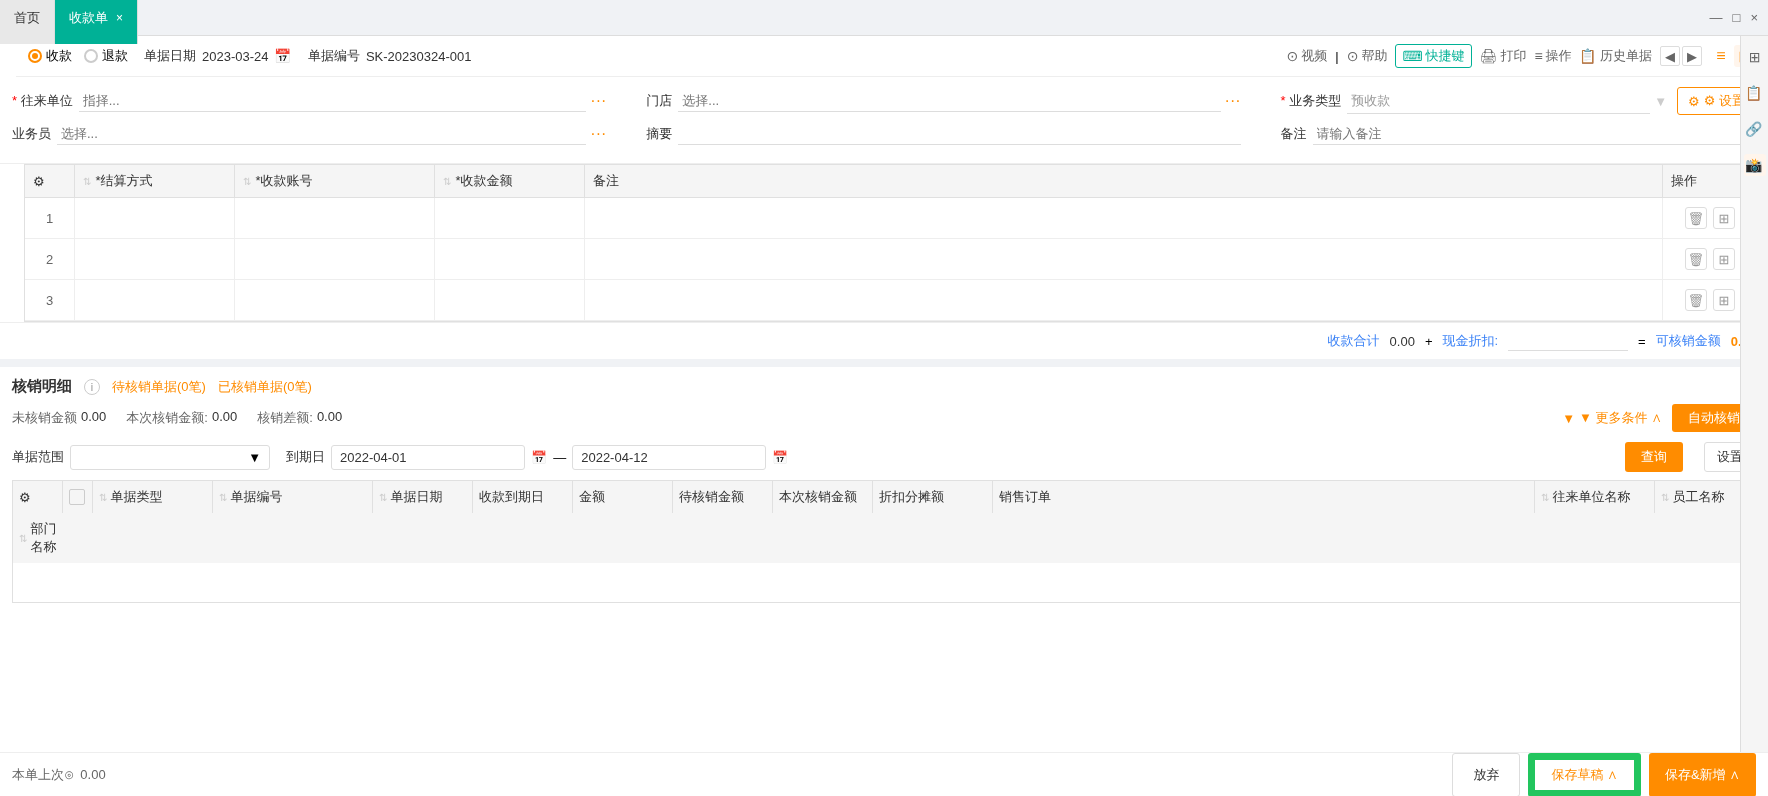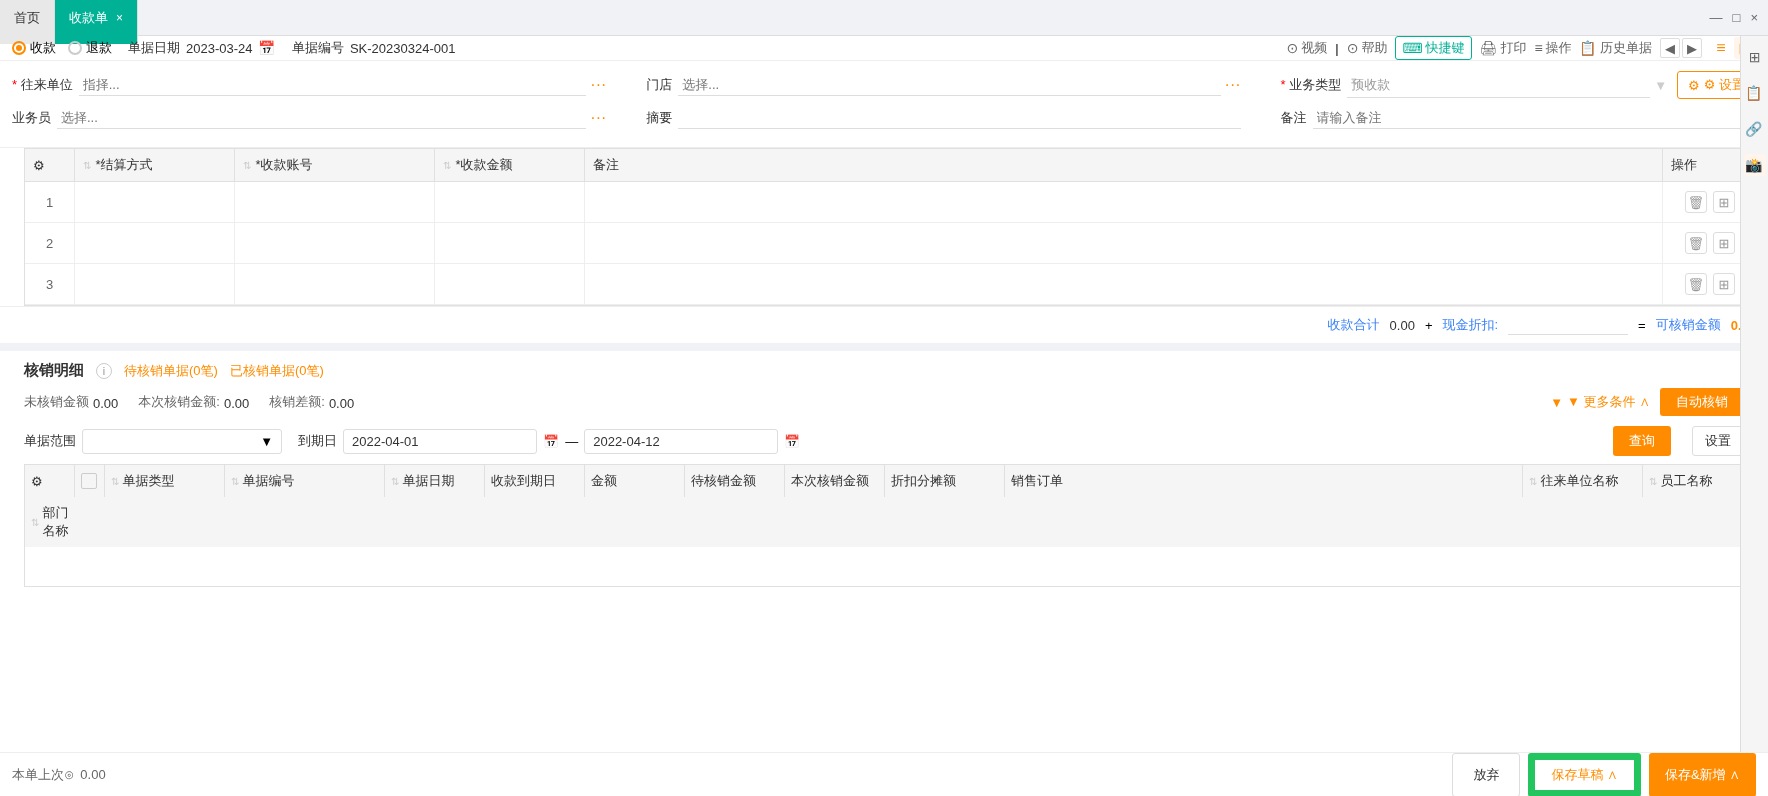--- a/index.html
+++ b/index.html
@@ -12,21 +12,21 @@
     .tab-item.active { background: #00b196; color: #fff; }
     .tab-item .tab-close { margin-left: 8px; font-size: 12px; cursor: pointer; }
     .tab-spacer { flex: 1; }
     .tab-win-btns { display: flex; align-items: center; gap: 10px; padding-right: 10px; color: #666; font-size: 16px; }
     .tab-win-btns span { cursor: pointer; }
 
     
     .main-container { background: #fff; margin: 0; height: calc(796px - 36px); overflow-y: auto; }
 
     
-    .top-toolbar { display: flex; align-items: center; padding: 0 12px; border-bottom: 1px solid #eee; gap: 16px; background: #fff; }
+    .top-toolbar { display: flex; align-items: center; padding: 8px 12px; border-bottom: 1px solid #eee; gap: 16px; background: #fff; margin-left: 16px; }
     .radio-group { display: flex; align-items: center; gap: 12px; }
     .radio-item { display: flex; align-items: center; gap: 4px; cursor: pointer; }
     .radio-dot { width: 14px; height: 14px; border-radius: 50%; border: 2px solid #ccc; display: flex; align-items: center; justify-content: center; }
     .radio-dot.active { border-color: #ff8c00; }
     .radio-dot.active::after { content: ''; width: 6px; height: 6px; border-radius: 50%; background: #ff8c00; }
     .toolbar-field { display: flex; align-items: center; gap: 6px; }
     .toolbar-label { color: #333; white-space: nowrap; }
     .toolbar-value { color: #333; font-weight: 500; }
     .toolbar-icon { color: #ff8c00; cursor: pointer; font-size: 14px; }
     .toolbar-right { margin-left: auto; display: flex; align-items: center; gap: 8px; }
@@ -64,27 +64,27 @@
     .td-action-btn { color: #999; cursor: pointer; width: 22px; height: 22px; display: flex; align-items: center; justify-content: center; border: 1px solid #ddd; border-radius: 3px; }
 
     
     .summary-row { display: flex; align-items: center; justify-content: flex-end; padding: 8px 12px; gap: 10px; background: #fff; border-top: 1px solid #eee; }
     .summary-label { color: #3b82f6; }
     .summary-value { color: #333; font-weight: 500; }
     .summary-orange { color: #ff8c00; font-weight: bold; }
     .summary-input { border: none; border-bottom: 1px solid #ddd; width: 120px; padding: 2px 4px; outline: none; }
 
     
-    .writeoff-section { margin: 0; padding: 10px 24px; background: #fff; border-top: 8px solid #f0f2f5; }
+    .writeoff-section { margin: 0; padding: 10px 12px; background: #fff; border-top: 8px solid #f0f2f5; }
     .writeoff-title-row { display: flex; align-items: center; gap: 12px; margin-bottom: 8px; }
     .writeoff-title { font-size: 15px; font-weight: bold; color: #333; }
     .info-icon { width: 16px; height: 16px; border-radius: 50%; border: 1px solid #ccc; display: flex; align-items: center; justify-content: center; font-size: 11px; color: #999; cursor: pointer; }
     .tag-link { color: #ff8c00; cursor: pointer; text-decoration: none; }
     .writeoff-stats { display: flex; align-items: center; gap: 20px; margin-bottom: 10px; }
-    .stat-item { display: flex; align-items: flex-end; gap: 4px; color: #666; }
+    .stat-item { display: flex; align-items: flex-start; gap: 4px; color: #666; }
     .stat-value { color: #333; }
     .filter-row { display: flex; align-items: center; gap: 16px; margin-bottom: 8px; }
     .filter-field { display: flex; align-items: center; gap: 6px; }
     .filter-label { color: #333; white-space: nowrap; }
     .filter-select { display: flex; align-items: center; border: 1px solid #ddd; border-radius: 3px; padding: 4px 8px; min-width: 200px; cursor: pointer; gap: 4px; }
     .filter-select-text { flex: 1; color: #999; }
     .filter-date-range { display: flex; align-items: center; gap: 6px; }
     .filter-date-input { border: 1px solid #ddd; border-radius: 3px; padding: 4px 8px; color: #333; }
     .filter-date-icon { color: #ff8c00; cursor: pointer; }
     .more-conditions { color: #ff8c00; cursor: pointer; display: flex; align-items: center; gap: 4px; }

